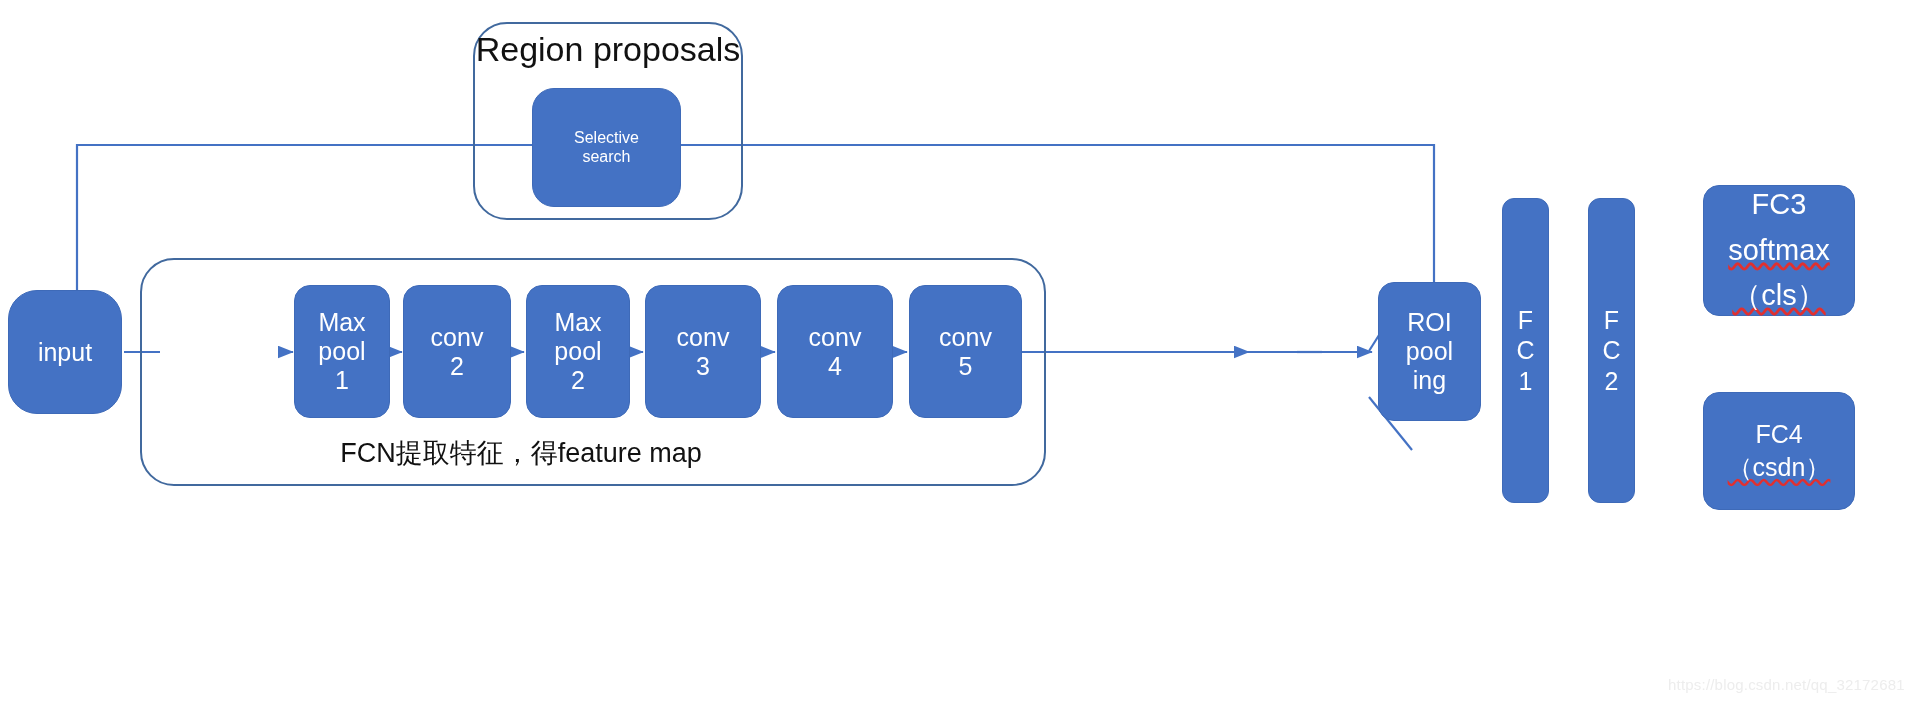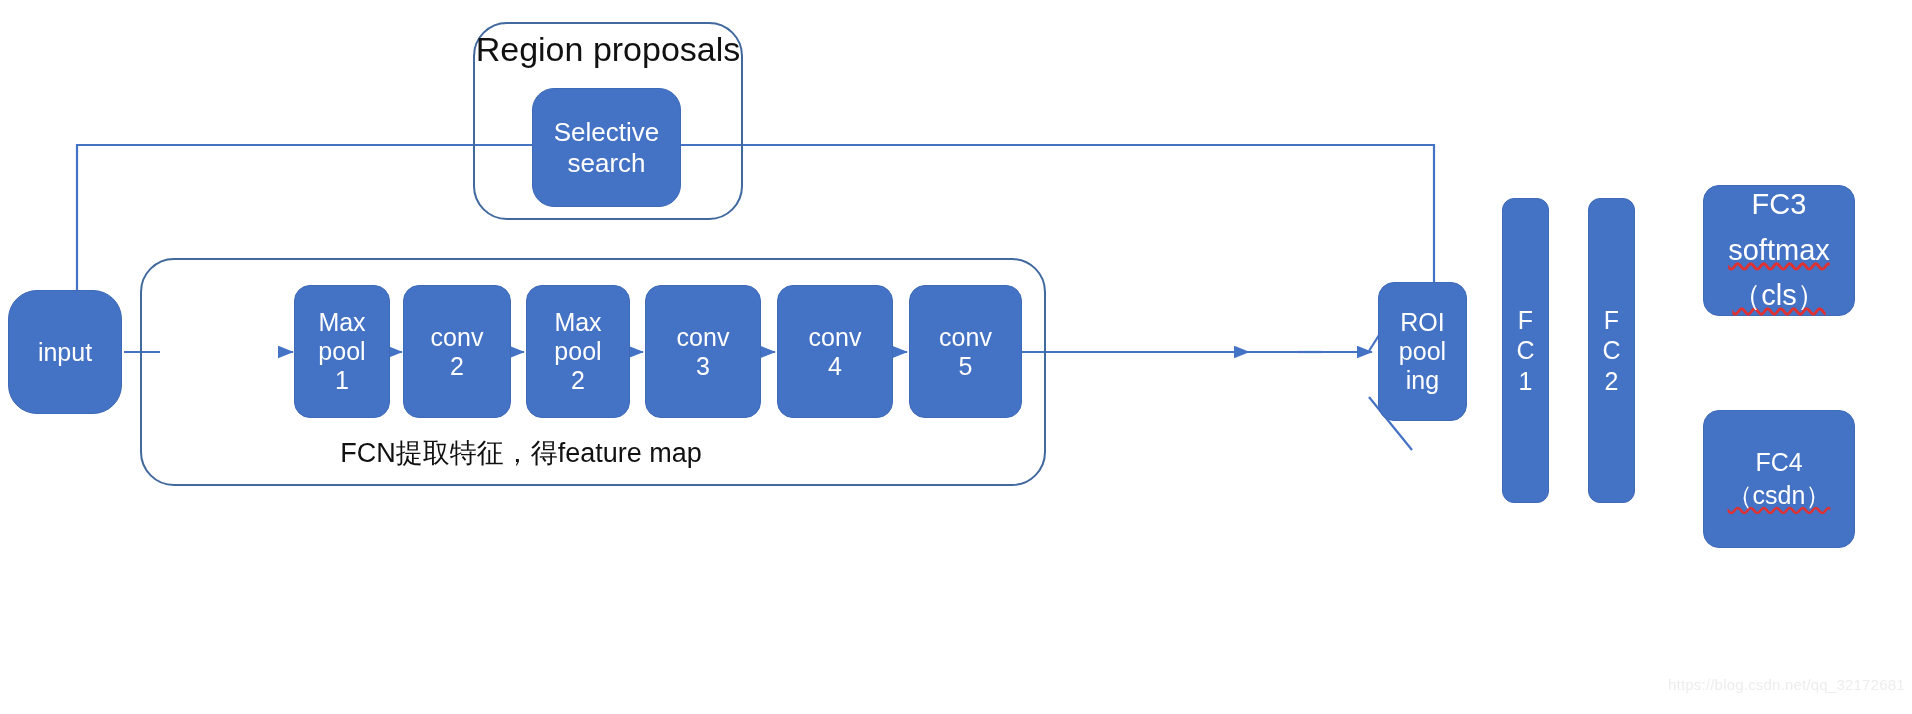--- a/index.html
+++ b/index.html
@@ -112,21 +112,21 @@
     <path d="M1297,352 L1322,352" fill="none" stroke="#4472C4" stroke-width="2.2"></path>
 
     <path d="M1369,351 L1410,286" fill="none" stroke="#4472C4" stroke-width="2.2"></path>
 
     <path d="M1369,397 L1412,450" fill="none" stroke="#4472C4" stroke-width="2.2"></path>
   </svg>
 
   <div class="group" style="left:473px; top:22px; width:270px; height:198px;"></div>
   <div class="caption" style="left:473px; top:30px; width:270px; font-size:34px;">Region proposals</div>
 
-  <div class="node" style="left:532px; top:88px; width:149px; height:119px; font-size:26px; border-radius:22px;">
+  <div class="node" style="left:532px; top:88px; width:149px; height:119px; font-size:16px; border-radius:22px;">
     <span class="lbl">Selective
 search</span>
   </div>
 
   <div class="group" style="left:140px; top:258px; width:906px; height:228px;"></div>
   <div class="caption" style="left:140px; top:435px; width:762px; font-size:27px;">FCN提取特征，得feature map</div>
 
   <div class="node" style="left:8px; top:290px; width:114px; height:124px; font-size:25px;border-radius:29px;">
     <span class="lbl">input</span>
   </div>
@@ -157,21 +157,21 @@
   <div class="node" style="left:777px; top:285px; width:116px; height:133px; font-size:25px;">
     <span class="lbl">conv
 4</span>
   </div>
 
   <div class="node" style="left:909px; top:285px; width:113px; height:133px; font-size:25px;">
     <span class="lbl">conv
 5</span>
   </div>
 
-  <div class="node" style="left:1378px; top:282px; width:89px; height:139px; font-size:25px;">
+  <div class="node" style="left:1378px; top:282px; width:103px; height:139px; font-size:25px;">
     <span class="lbl">ROI
 pool
 ing</span>
   </div>
 
   <div class="node vert" style="left:1502px; top:198px; width:47px; height:305px; font-size:25px; border-radius:12px;">
     <span class="lbl">F
 C
 1</span>
   </div>
@@ -181,20 +181,20 @@
 C
 2</span>
   </div>
 
   <div class="node" style="left:1703px; top:185px; width:152px; height:131px; font-size:29px; flex-direction:column; gap:12px;">
     <span>FC3</span>
     <span class="spell">softmax</span>
     <span class="spell">（cls）</span>
   </div>
 
-  <div class="node" style="left:1703px; top:410px; width:152px; height:138px; font-size:25px; flex-direction:column; gap:4px;">
+  <div class="node" style="left:1703px; top:392px; width:152px; height:118px; font-size:25px; flex-direction:column; gap:4px;">
     <span>FC4</span>
     <span class="spell">（csdn）</span>
   </div>
 
   <div class="watermark" style="left:1668px; top:676px;">https://blog.csdn.net/qq_32172681</div>
 
 </div>
 
 </body></html>

